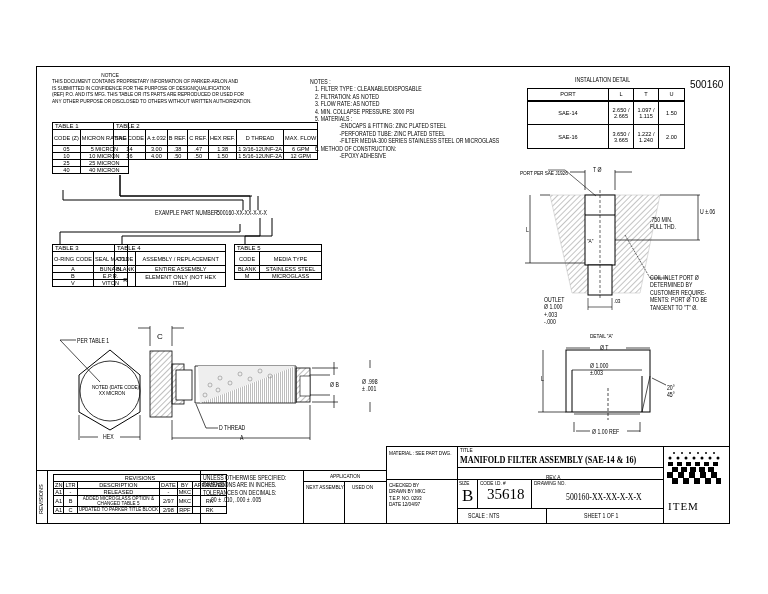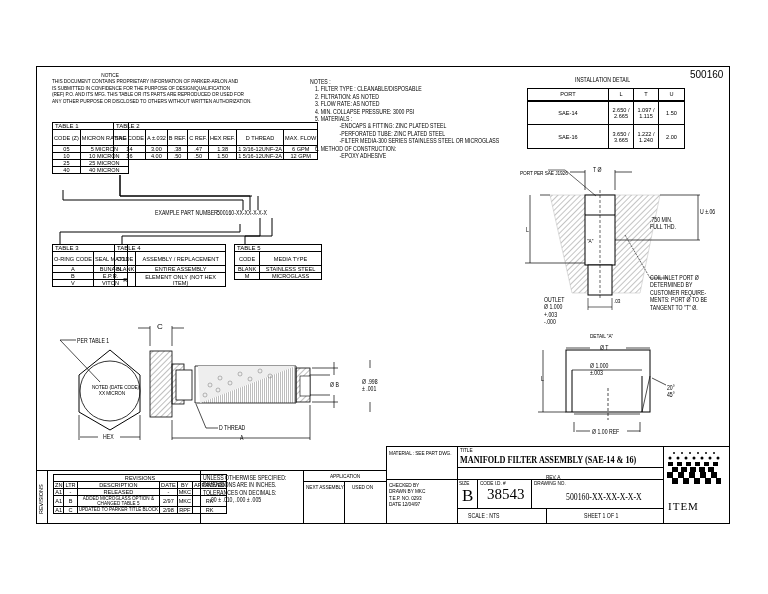--- a/index.html
+++ b/index.html
@@ -1,21 +1,21 @@
 <!DOCTYPE html>
 <html><head>
 <meta charset="utf-8">
 <style>
   html, body { margin:0; padding:0; background:#ffffff; }
   body { width:768px; height:594px; position:relative; overflow:hidden; font-family:"Liberation Sans Narrow","Liberation Sans", sans-serif; color:#000; }
   .abs { position:absolute; }
   .sheet { position:absolute; left:36px; top:66px; width:694px; height:458px; border:1.5px solid #000; box-sizing:border-box; }
   .tiny { font-size:5.6px; line-height:6.4px; letter-spacing:-0.1px; transform:scaleX(0.85); transform-origin:left top; white-space:nowrap; }
   .sm { font-size:6.3px; line-height:7.4px; white-space:nowrap; transform:scaleX(0.82); transform-origin:left top; }
-  .md { font-size:8px; line-height:9px; white-space:nowrap; }
+  .md { font-size:8px; line-height:9px; white-space:nowrap;margin-top:10px; }
   table.t { border-collapse:collapse; position:absolute; }
   table.t td { border:1px solid #000; font-size:5.6px; line-height:6px; text-align:center; padding:0 1px; white-space:nowrap; }
   table.t td.h { text-align:left; font-size:6px; padding-left:2px; }
   .box { position:absolute; border:1px solid #000; box-sizing:border-box; }
   svg { position:absolute; }
   .serif { font-family:"Liberation Serif","DejaVu Serif", serif; }
 </style>
 </head>
 <body>
 
@@ -378,21 +378,21 @@
   <div class="tiny">CHECKED BY</div>
   <div class="tiny">DRAWN BY  MKC</div>
   <div class="tiny">T.E.P. NO.  0293</div>
   <div class="tiny">DATE  12/04/97</div>
 </div>
 <div class="box" style="left:457px;top:479px;width:21px;height:30px;"></div>
 <div class="abs tiny" style="left:459px;top:480px;">SIZE</div>
 <div class="abs serif" style="left:462px;top:486px;font-size:17px;">B</div>
 <div class="box" style="left:477px;top:479px;width:55px;height:30px;"></div>
 <div class="abs tiny" style="left:480px;top:480px;">CODE I.D. #</div>
-<div class="abs serif" style="left:487px;top:486px;font-size:15px;">38543</div>
+<div class="abs serif" style="left:487px;top:486px;font-size:15px;">35618</div>
 <div class="box" style="left:531px;top:479px;width:133px;height:30px;"></div>
 <div class="abs tiny" style="left:534px;top:480px;">DRAWING NO.</div>
 <div class="abs serif" style="left:566px;top:492px;font-size:9.5px;white-space:nowrap;transform:scaleX(0.82);transform-origin:left top;">500160-XX-XX-X-X-X</div>
 <div class="box" style="left:457px;top:508px;width:90px;height:16px;"></div>
 <div class="abs sm" style="left:468px;top:512px;">SCALE : NTS</div>
 <div class="box" style="left:546px;top:508px;width:118px;height:16px;"></div>
 <div class="abs sm" style="left:584px;top:512px;">SHEET 1 OF 1</div>
 
 <svg width="60" height="54" style="left:666px;top:450px;">
   <g fill="#000">

